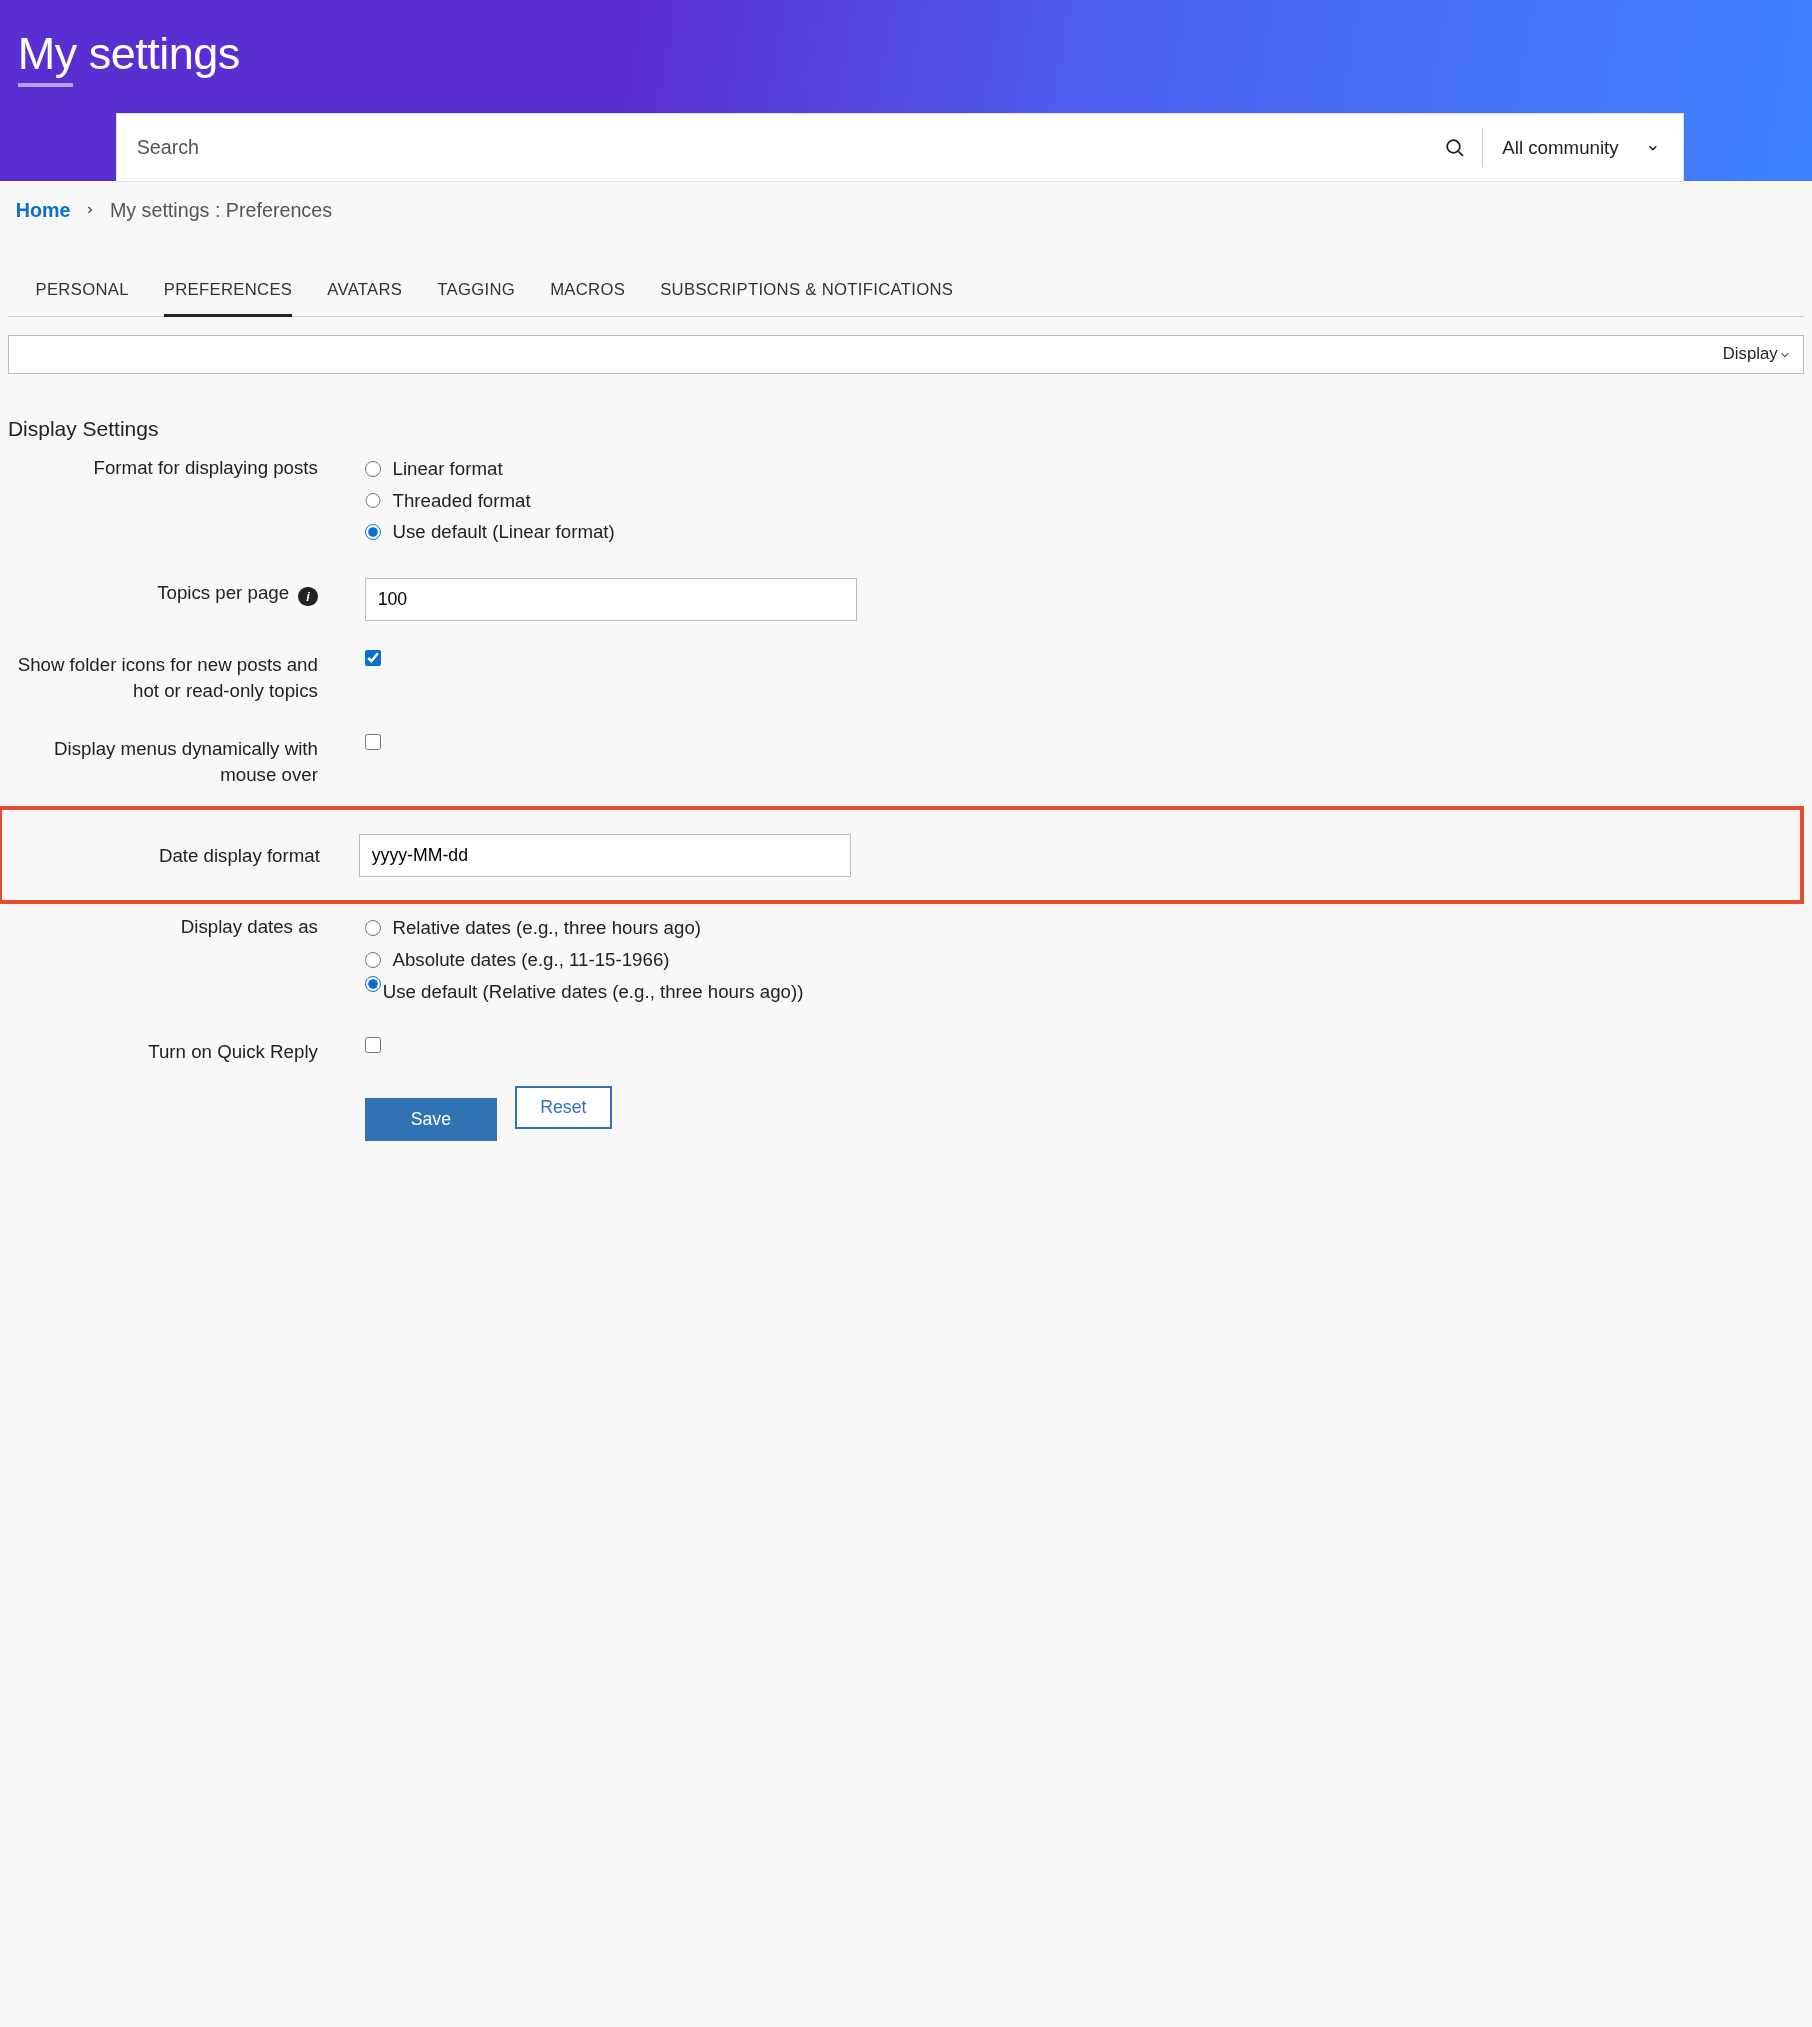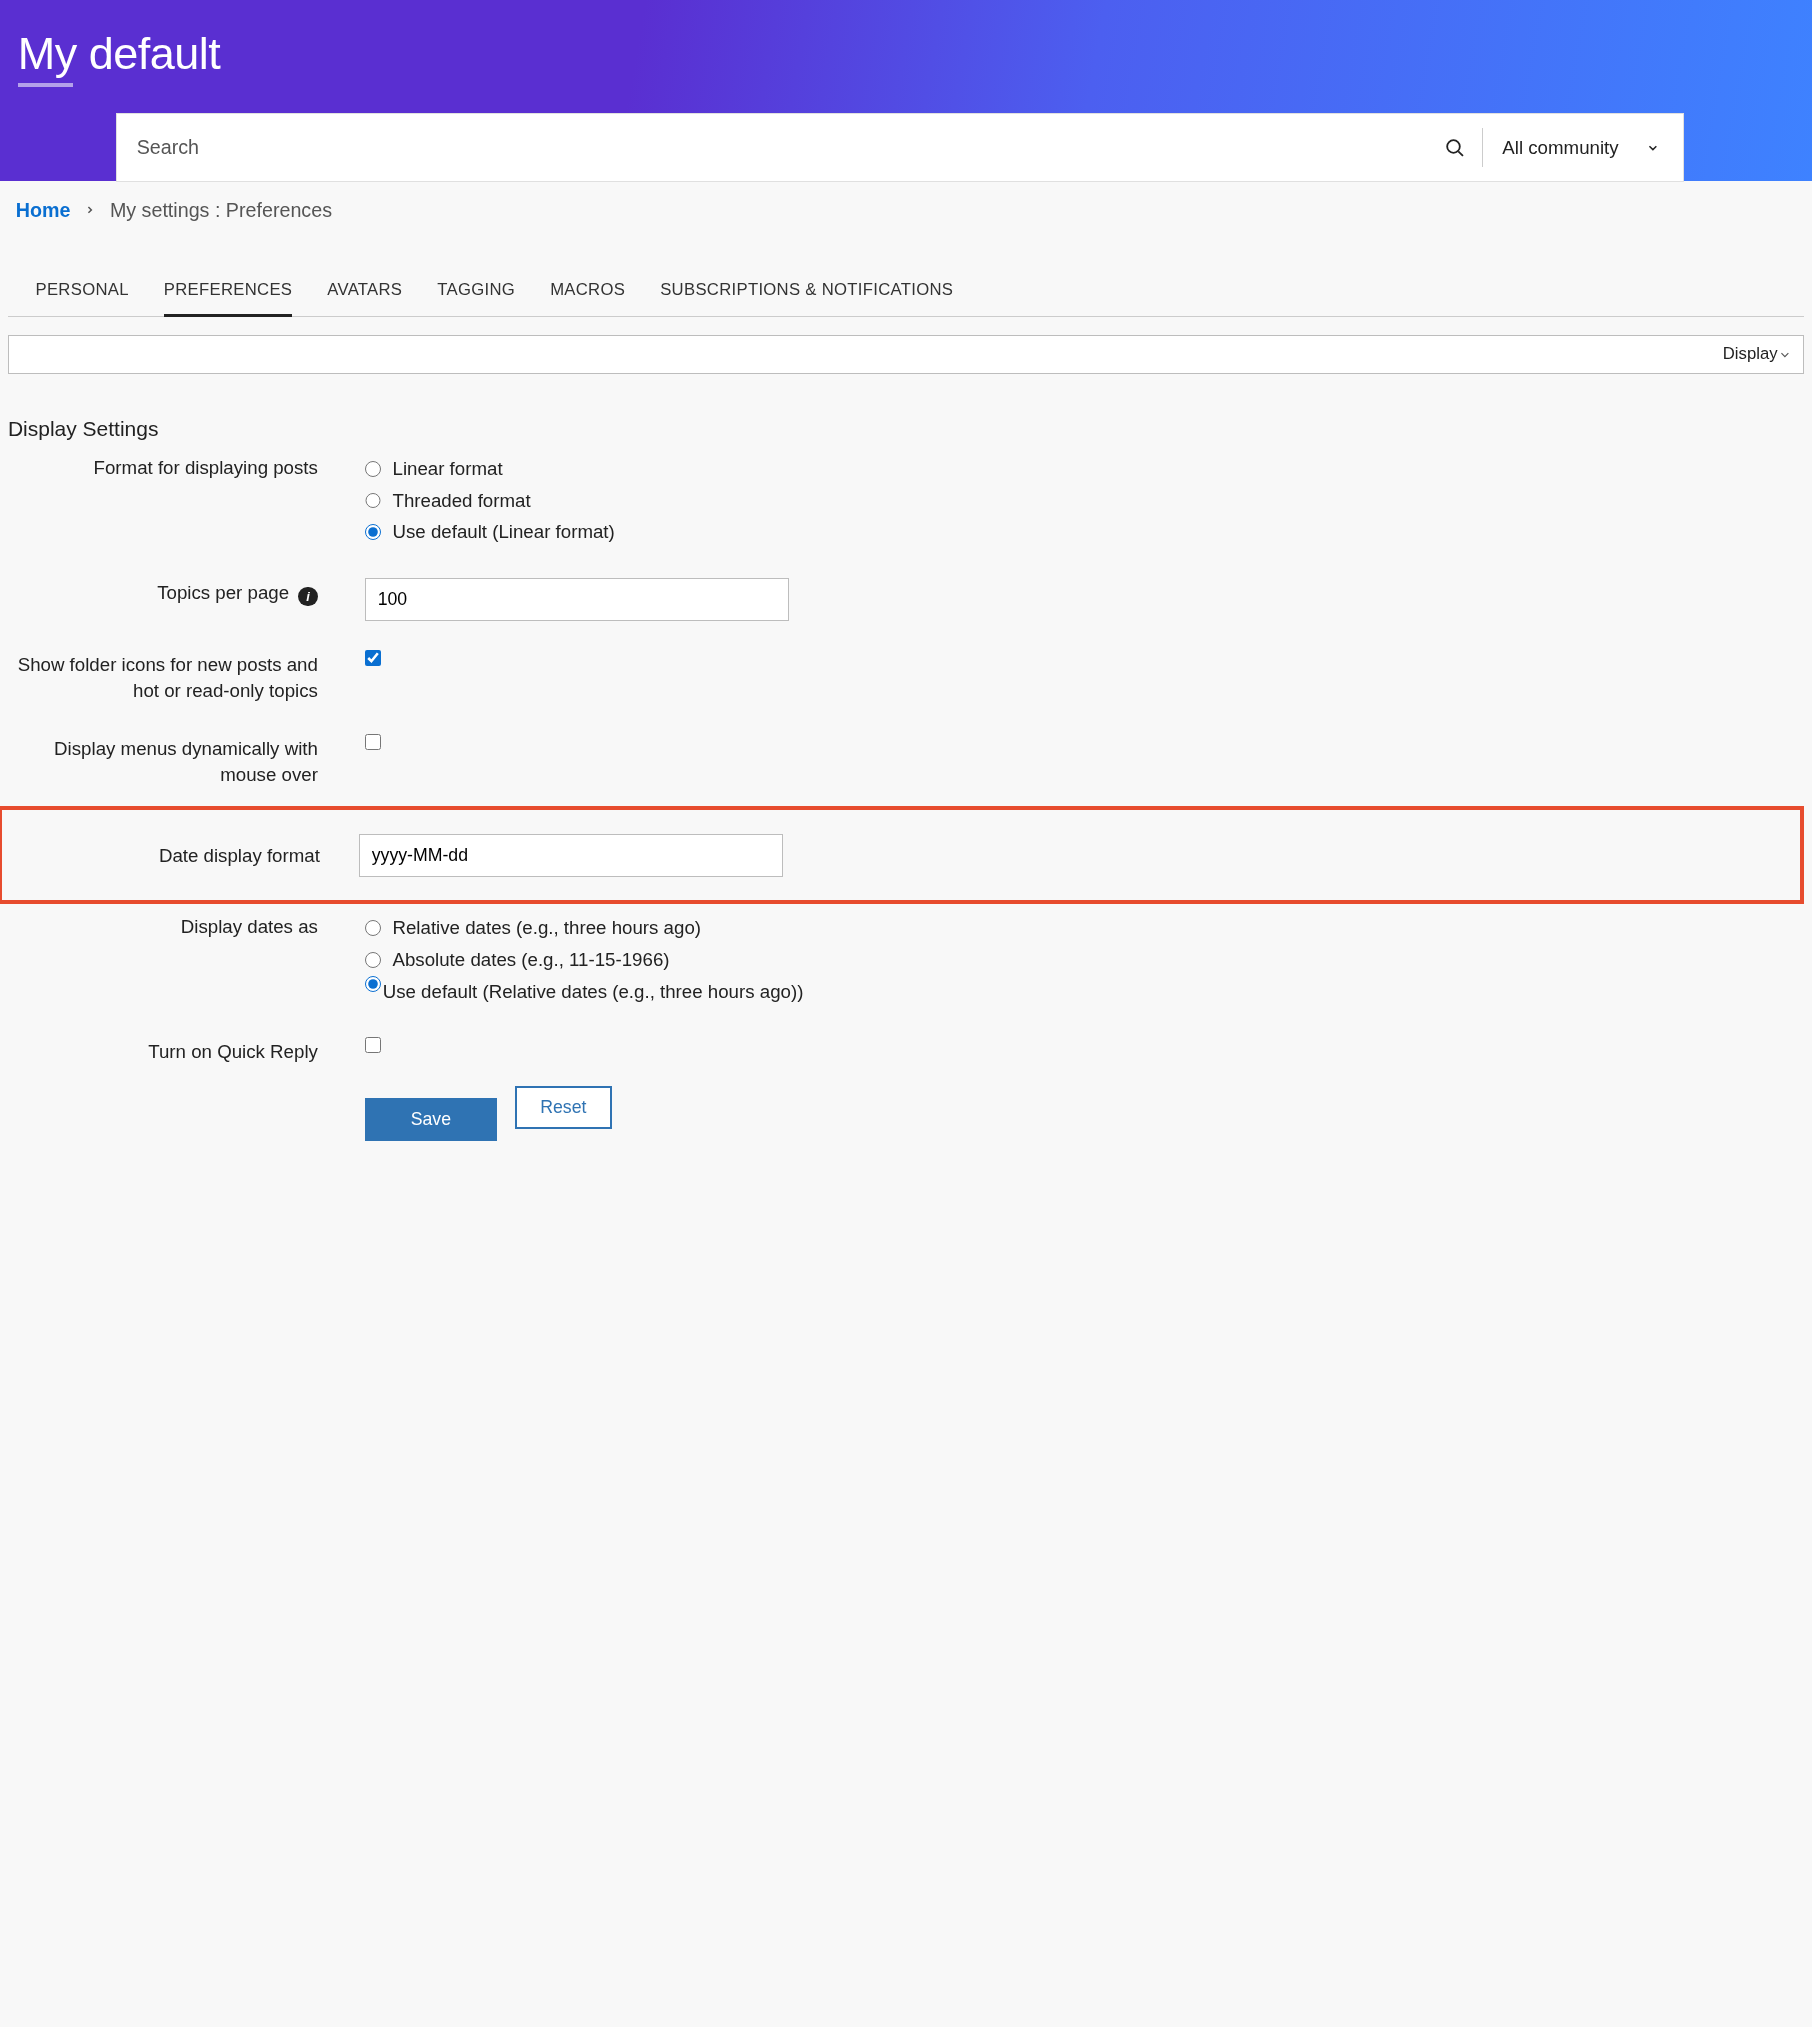--- a/index.html
+++ b/index.html
@@ -131,21 +131,21 @@
   .radio-line, .check-line {
     display: flex;
     align-items: center;
     gap: 11.8px;
     font-size: 18.7px;
     line-height: 1.7;
   }
   .radio-line input[type=radio] { width:15.8px; height:15.8px; accent-color: #0a6fd1; }
   .check-line input[type=checkbox] { width:15.8px; height:15.8px; accent-color: #0a6fd1; }
   .text-input {
-    width: 424px;
+    width: 492px;
     height: 43px;
     border: 1px solid #bdbdbd;
     font-size: 17.7px;
     padding: 0 11.8px;
     outline: none;
   }
   .info-icon {
     display:inline-flex; align-items:center; justify-content:center;
     width:19.7px; height:19.7px; border-radius:50%;
     background:#222; color:#fff; font-size:12.8px; font-weight:700;
@@ -172,21 +172,21 @@
     min-width: 87px;
   }
   .btn-primary { background:#2f73b3; color:#fff; border:1px solid #2f73b3; min-width:132px;margin-top:12px; }
   .btn-secondary { background:#fff; color:#2f73b3; border:2px solid #2f73b3; }
   svg { display:block; }
 </style>
 </head>
 <body>
 
 <div class="hero">
-  <div class="hero-title">My default</div>
+  <div class="hero-title">My settings</div>
   <div class="hero-underline"></div>
 
   <div class="search-wrap">
     <input class="search-input" type="text" placeholder="Search" style="">
     <div class="search-icon">
       <svg width="21.7" height="21.7" viewBox="0 0 24 24" fill="none" stroke="#222" stroke-width="2">
         <circle cx="10.5" cy="10.5" r="7"></circle>
           <line x1="21" y1="21" x2="15.8" y2="15.8"></line>
       </svg>
     </div>

